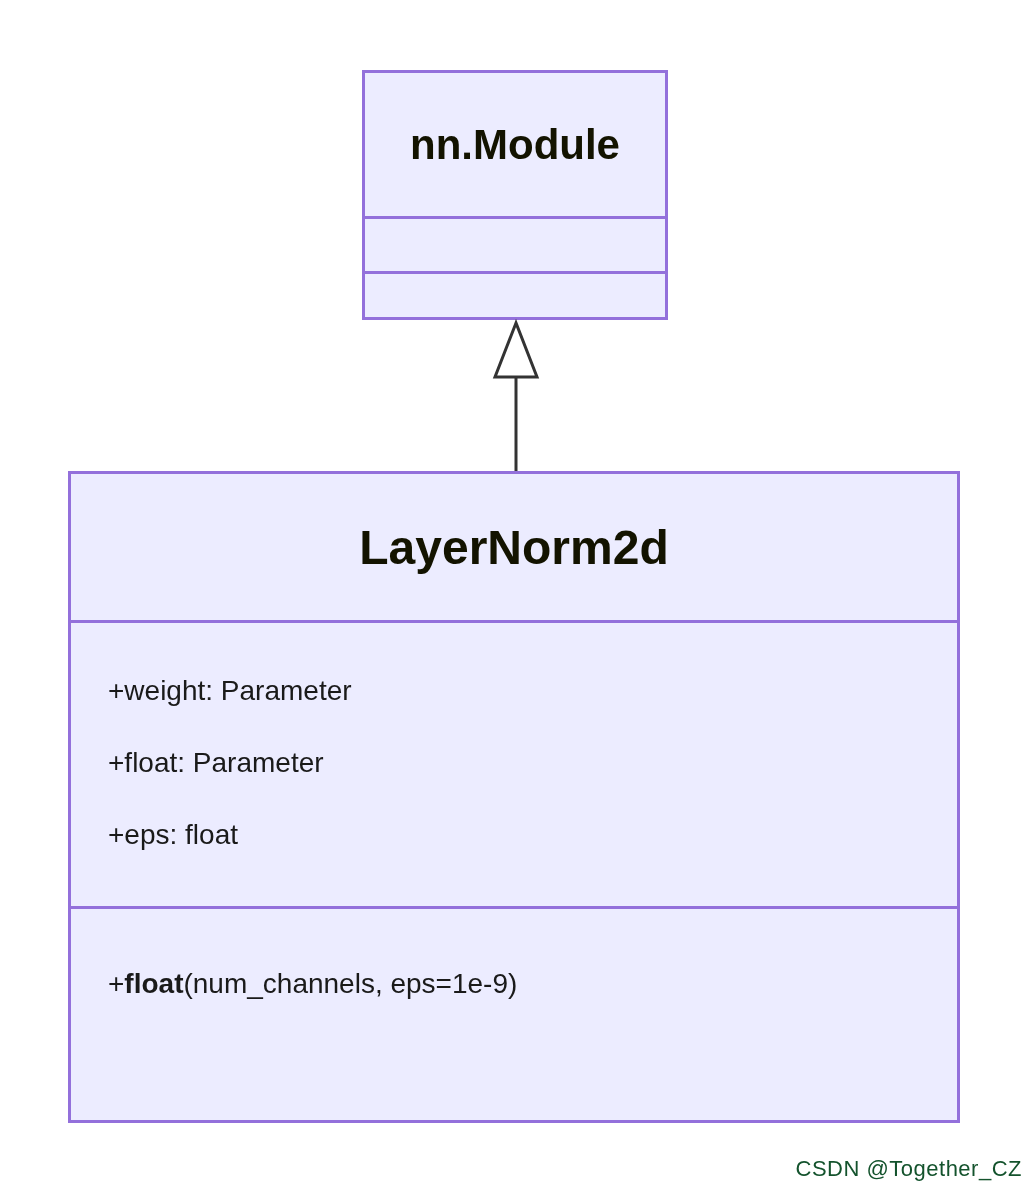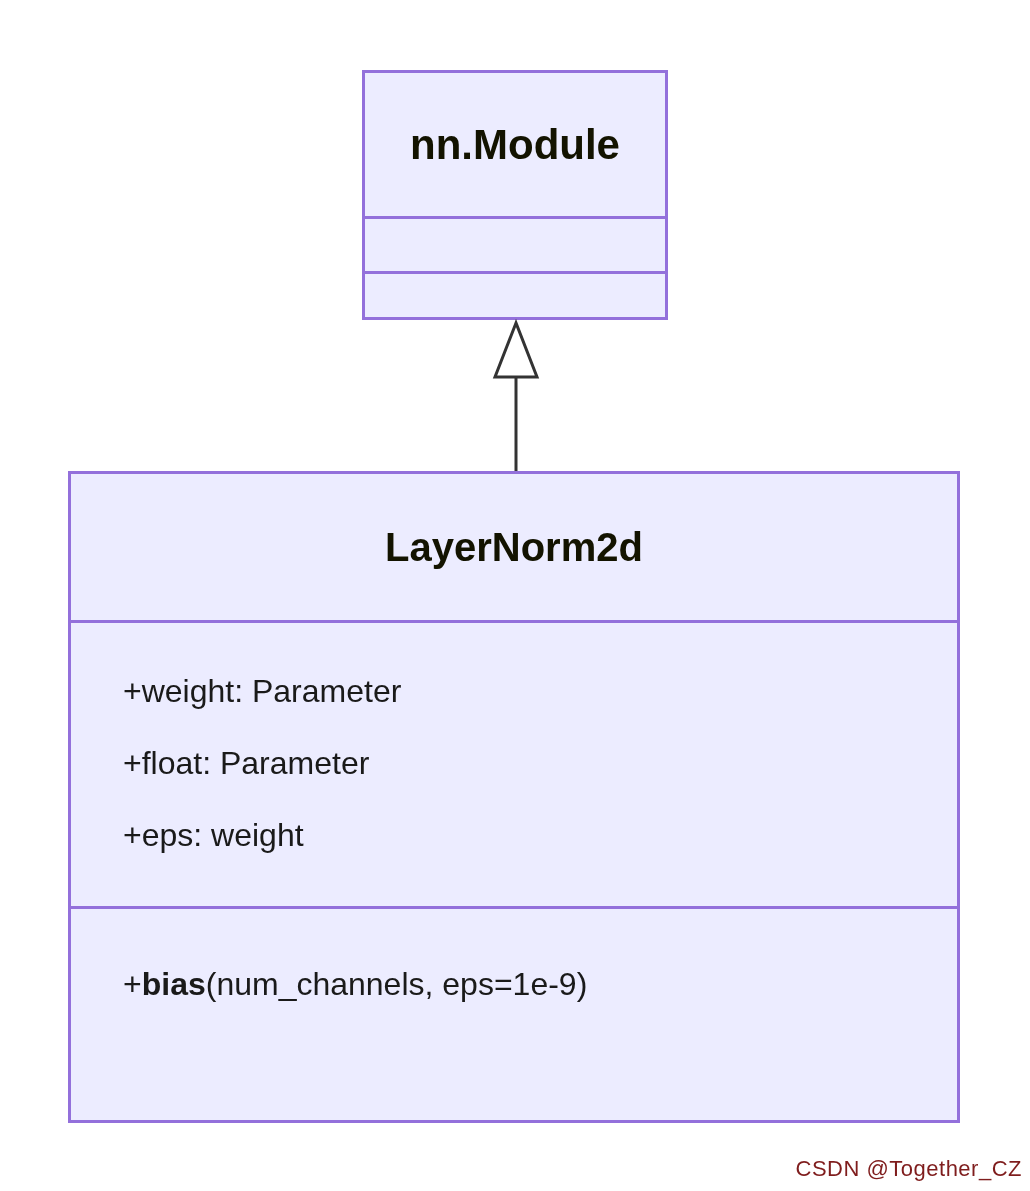--- a/index.html
+++ b/index.html
@@ -37,27 +37,27 @@
     color: #131300;
   }
   .parent-box .title-compartment {
     font-size: 42px;
     height: 143px;
   }
   .parent-box .empty-compartment-attrs { height: 55px; }
   .parent-box .empty-compartment-methods { flex: 1; }
 
   .child-box .title-compartment {
-    font-size: 40px;
+    font-size: 48px;
     height: 146px;
   }
   .members-compartment {
     color: #1a1a1a;
-    font-size: 32px;
-    padding: 32px 20px 0 52px;
+    font-size: 28px;
+    padding: 32px 20px 0 37px;
   }
   .child-box .attributes-compartment { height: 286px; }
   .child-box .methods-compartment { flex: 1; padding-top: 40px; }
   .member-row {
     height: 72px;
     line-height: 72px;
     white-space: nowrap;
   }
   .methods-compartment .member-row { height: 70px; line-height: 70px; }
   .method-name-bold { font-weight: bold; }
@@ -66,21 +66,21 @@
     position: absolute;
     left: 0;
     top: 0;
     pointer-events: none;
   }
   .watermark {
     position: absolute;
     right: 8px;
     top: 1156px;
     font-size: 22px;
-    color: #7f1d1d;
+    color: #14532d;
     letter-spacing: 0.5px;
     margin-left: 33px;
   }
 </style>
 </head>
 <body>
 
 <div class="canvas">
 
   <div class="class-box parent-box" style="left:362px; top:70px; width:306px; height:250px;">
@@ -96,24 +96,24 @@
     <polygon points="516,323 495,377 537,377" fill="#ffffff" stroke="#333333" stroke-width="3" stroke-linejoin="miter"></polygon>
   </svg>
 
   <div class="class-box child-box" style="left:68px; top:471px; width:892px; height:652px;">
     <div class="compartment title-compartment">
       <span>LayerNorm2d</span>
     </div>
     <div class="compartment members-compartment attributes-compartment">
       <div class="member-row">+weight: Parameter</div>
       <div class="member-row">+float: Parameter</div>
-      <div class="member-row">+eps: weight</div>
+      <div class="member-row">+eps: float</div>
     </div>
     <div class="compartment members-compartment methods-compartment">
       <div class="member-row">
-        <span>+</span><span class="method-name-bold">bias</span><span>(num_channels, eps=1e-9)</span>
+        <span>+</span><span class="method-name-bold">float</span><span>(num_channels, eps=1e-9)</span>
       </div>
     </div>
   </div>
 
   <div class="watermark">CSDN @Together_CZ</div>
 
 </div>
 
 </body></html>

